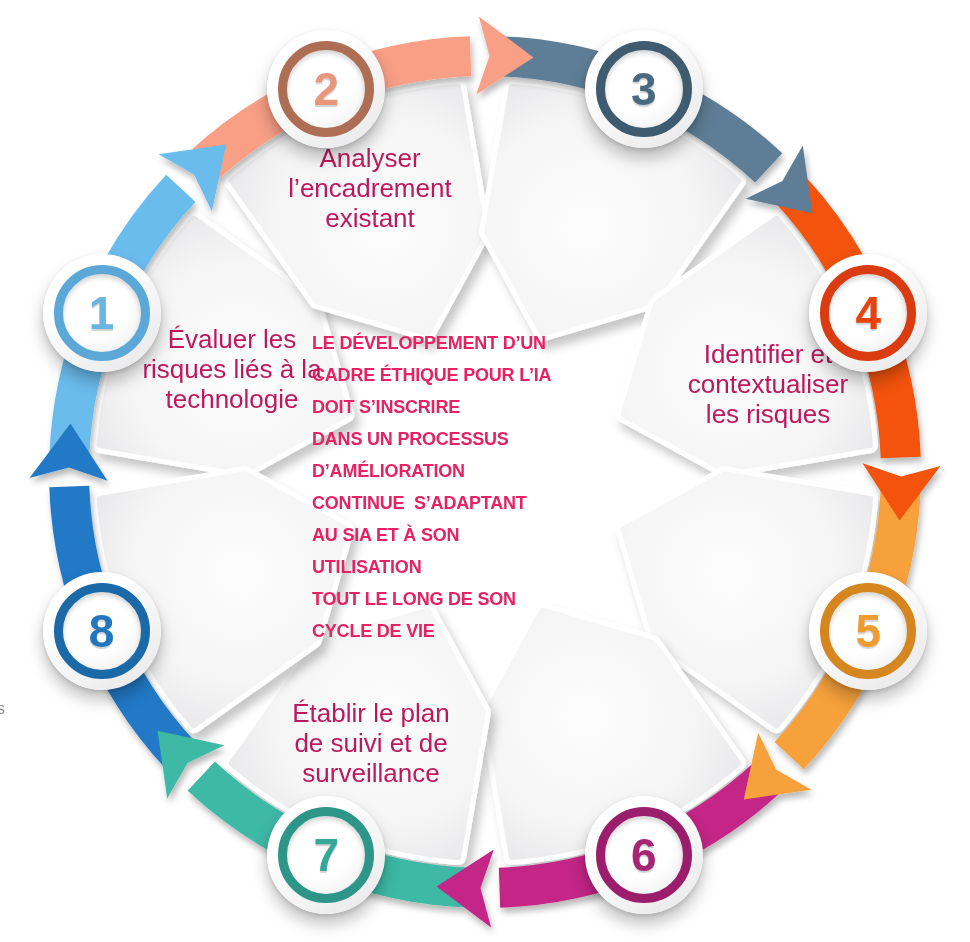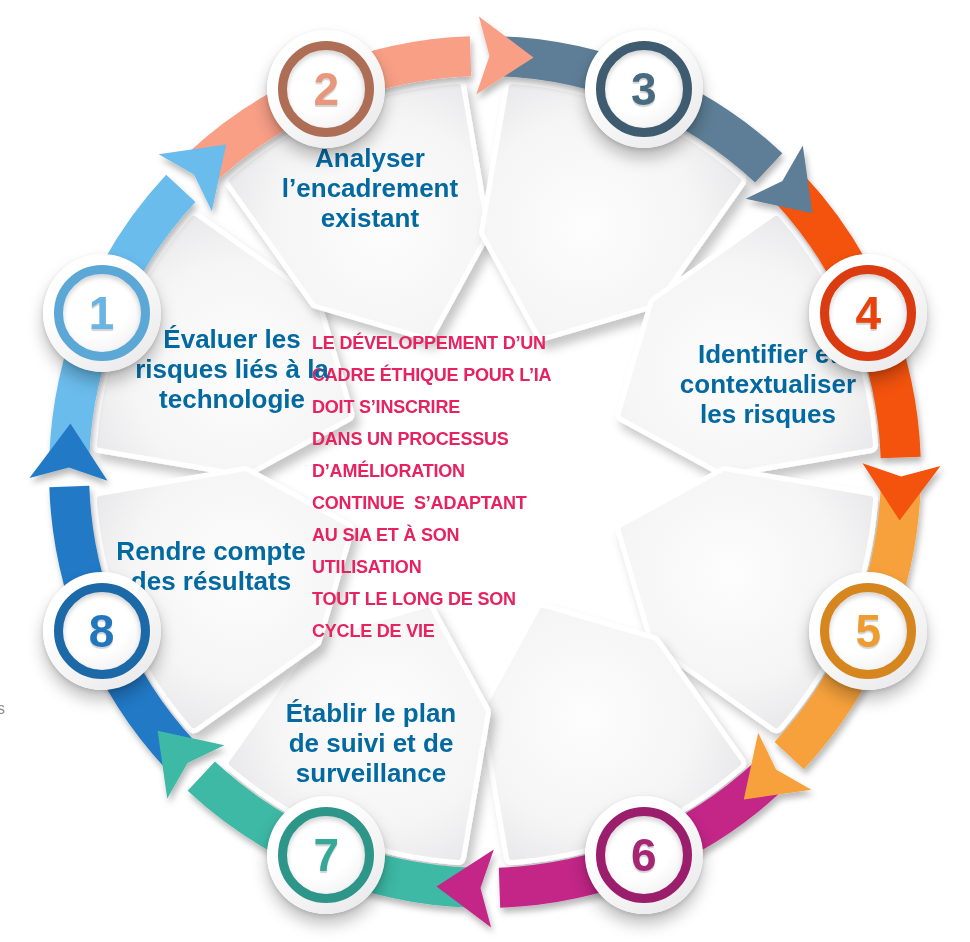--- a/index.html
+++ b/index.html
@@ -10,21 +10,21 @@
   svg.ring{position:absolute;left:0;top:0;z-index:1;}
   .center-text{
     position:absolute;z-index:2;width:360px;
     transform:translate(-50%,-50%);
     text-align:left;font-weight:bold;font-size:18px;line-height:32px;
     letter-spacing:-0.2px;white-space:pre-wrap;
   }
   .step-label{
     position:absolute;z-index:4;width:260px;
     transform:translate(-50%,-50%);
-    text-align:center;color:#0369a1;font-weight:bold;
+    text-align:center;color:#be185d;font-weight:normal;
     font-size:26px;line-height:30px;white-space:pre-line;
   }
   .badge{
     position:absolute;z-index:5;width:118px;height:118px;border-radius:50%;
     transform:translate(-50%,-50%);
     background:linear-gradient(145deg,#ffffff 30%,#e7e7e9);
     box-shadow:0 10px 16px rgba(0,0,0,.25), 0 2px 4px rgba(0,0,0,.12);
   }
   .badge .ring-band{
     position:absolute;inset:11px;border-radius:50%;
@@ -191,17 +191,15 @@
 technologie</div>
   <div class="step-label" style="left: 370px; top: 188px;">Analyser
 l’encadrement
 existant</div>
   <div class="step-label" style="left: 768px; top: 384px;">Identifier et
 contextualiser
 les risques</div>
   <div class="step-label" style="left: 371px; top: 743px;">Établir le plan
 de suivi et de
 surveillance</div>
-  <div class="step-label" style="left: 211px; top: 566px;">Rendre compte
-des résultats</div>
 
   <div class="edge-fragment">s</div>
 </div>
 
 </body></html>

